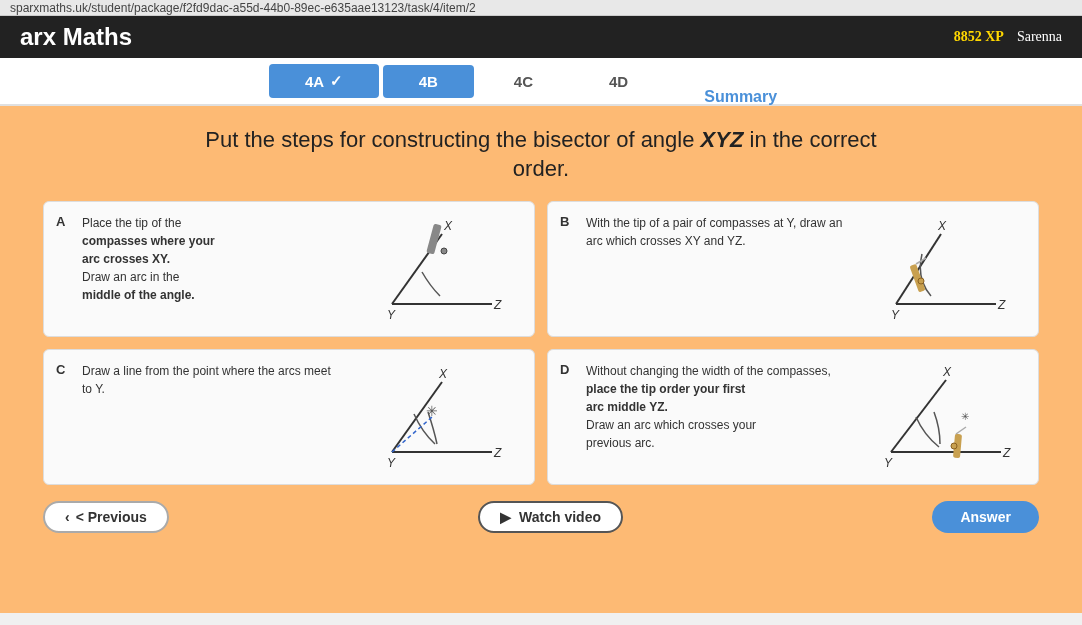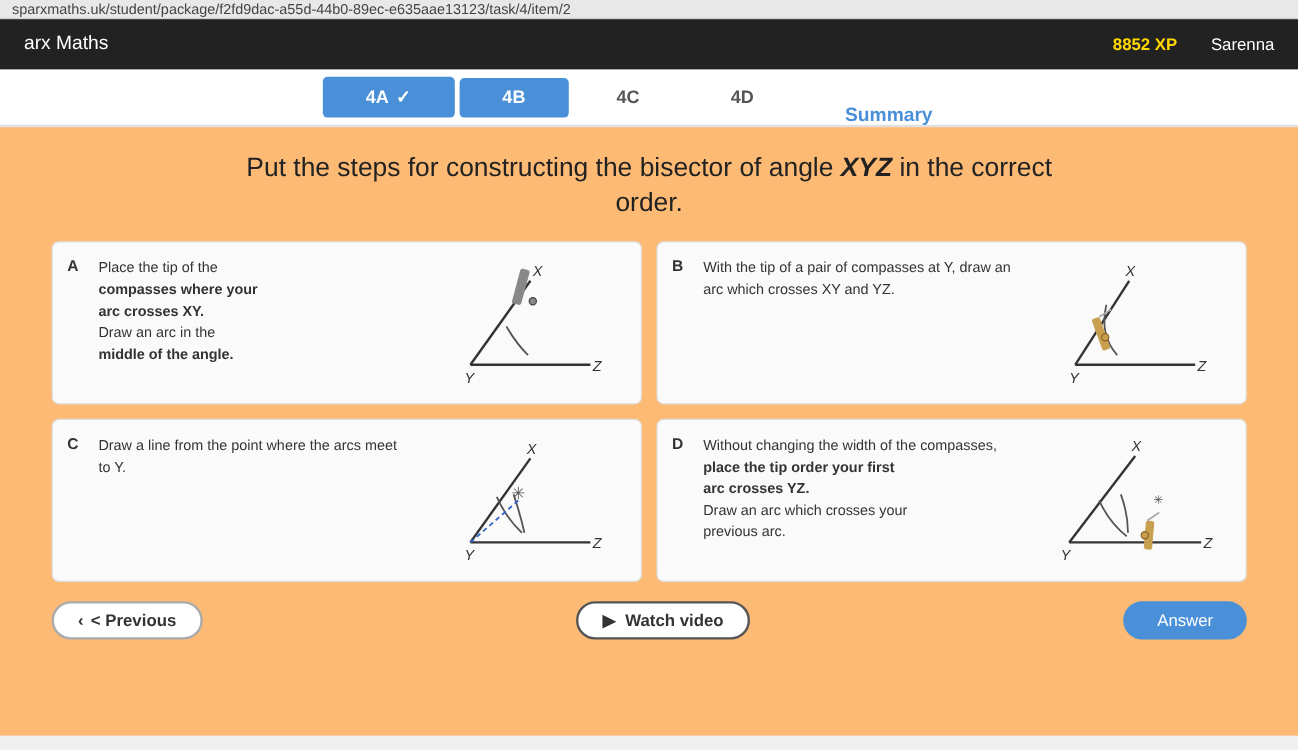--- a/index.html
+++ b/index.html
@@ -20,30 +20,31 @@
       background: #222;
       height: 42px;
       display: flex;
       align-items: center;
       padding: 0 20px;
       justify-content: space-between;
     }
 
     .app-header-title {
       color: white;
-      font-size: 16px;
-      font-weight: normal;
+      font-size: 24px;
+      font-weight: bold;
     }
 
     .app-header-right {
       color: white;
       font-size: 14px;
       display: flex;
       align-items: center;
-      gap: 28px;
+      gap: 13px;
+      font-family: Liberation Serif, serif;
     }
 
     .xp-badge {
       color: #ffd700;
       font-weight: bold;
     }
 
     .tabs-bar {
       background: white;
       display: flex;
@@ -166,21 +167,21 @@
       gap: 8px;
       color: #333;
     }
 
     .btn-answer {
       background: #4a90d9;
       border: none;
       border-radius: 20px;
       padding: 8px 28px;
       font-size: 14px;
-      font-weight: 400;
+      font-weight: 700;
       cursor: pointer;
       color: white;
       text-align: right;
     }
 
     
     .diagram-svg {
       width: 160px;
       height: 110px;
     }
@@ -308,21 +309,21 @@
           <text x="64" y="54" font-size="14" fill="#555">✳</text>
         </svg>
       </div>
     </div>
 
     <div class="step-card">
       <span class="step-label">D</span>
       <div class="step-text">
         <span>Without changing the width of the compasses,</span><br>
         <strong><span>place the tip order your first</span></strong><br>
-        <strong><span>arc crosses YZ.</span></strong><br>
+        <strong><span>arc middle YZ.</span></strong><br>
         <span>Draw an arc which crosses your</span><br>
         <span>previous arc.</span>
       </div>
       <div class="angle-figure">
         <svg class="diagram-svg" viewBox="0 0 160 110">
           <line x1="25" y1="90" x2="135" y2="90" stroke="#333" stroke-width="2"></line>
           <line x1="25" y1="90" x2="80" y2="18" stroke="#333" stroke-width="2"></line>
           <text x="18" y="105" font-size="12" fill="#333" font-style="italic">Y</text>
           <text x="137" y="95" font-size="12" fill="#333" font-style="italic">Z</text>
           <text x="77" y="14" font-size="12" fill="#333" font-style="italic">X</text>

